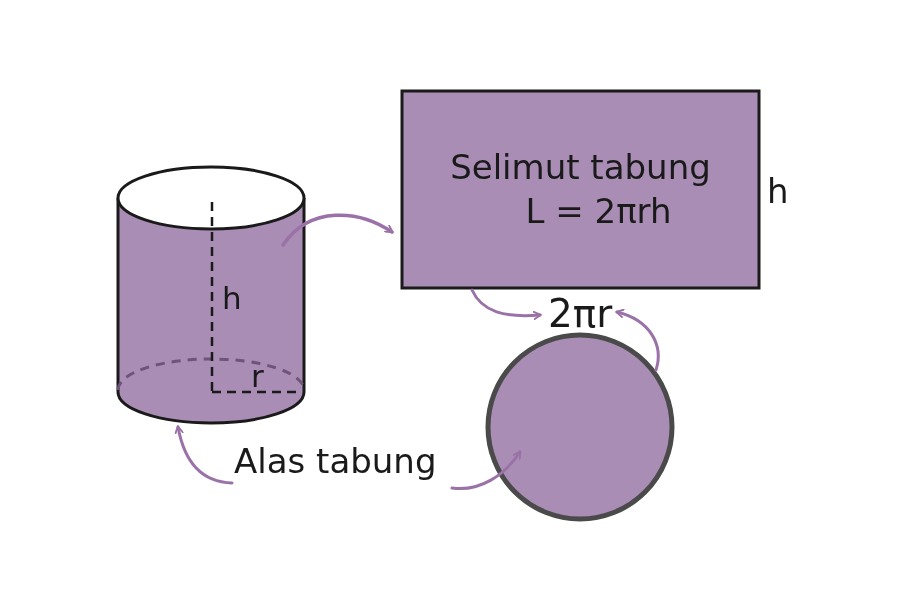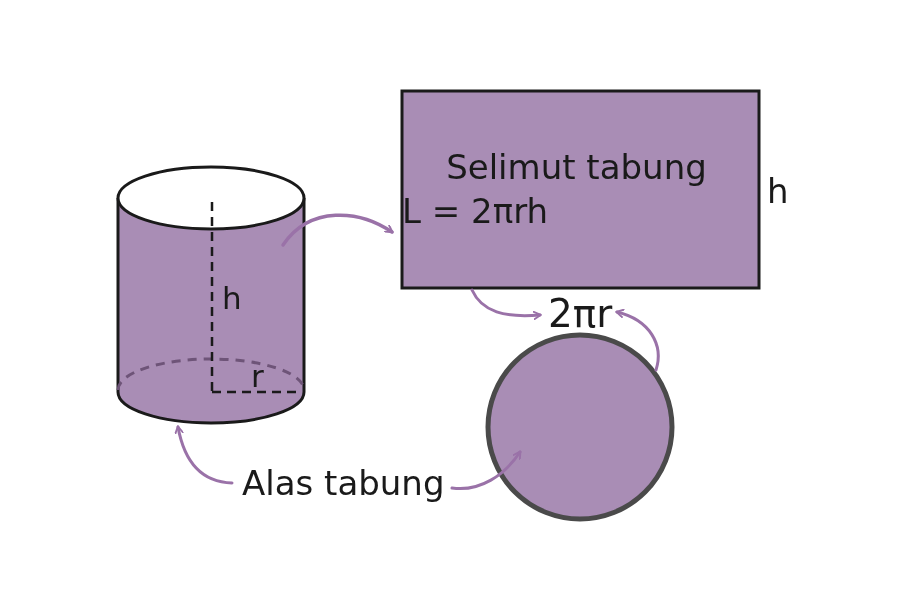--- a/index.html
+++ b/index.html
@@ -35,18 +35,18 @@
   <path d="M283,245 C310,205 360,210 392,232" fill="none" stroke="#9a72a8" stroke-width="3.5" stroke-linecap="round" marker-end="url(#ah)"></path>
   <path d="M472,290 C482,312 505,318 540,315" fill="none" stroke="#9a72a8" stroke-width="3" stroke-linecap="round" marker-end="url(#ah)"></path>
   <path d="M656,370 C664,345 650,320 617,312" fill="none" stroke="#9a72a8" stroke-width="3" stroke-linecap="round" marker-end="url(#ah)"></path>
   <path d="M232,483 C200,482 184,460 178,427" fill="none" stroke="#9a72a8" stroke-width="3" stroke-linecap="round" marker-end="url(#ah)"></path>
   <path d="M452,488 C480,492 505,475 520,452" fill="none" stroke="#9a72a8" stroke-width="3" stroke-linecap="round" marker-end="url(#ah)"></path>
 </svg>
 
 <div class="lbl" style="left:222px; top:283px; font-size:31px;">h</div>
 <div class="lbl" style="left:251px; top:361px; font-size:31px;">r</div>
 
-<div class="lbl" style="left:382px; top:150px; width:357px; text-align:center; font-size:34px;padding-left:16px;">Selimut tabung</div>
-<div class="lbl" style="left:402px; top:194px; width:393px; font-size:34px;">L = 2πrh</div>
+<div class="lbl" style="left:402px; top:150px; width:357px; text-align:center; font-size:34px;">Selimut tabung</div>
+<div class="lbl" style="left:402px; top:194px; width:393px; text-align:center; font-size:34px;">L = 2πrh</div>
 <div class="lbl" style="left:767px; top:174px; font-size:34px;">h</div>
 <div class="lbl" style="left:548px; top:294px; font-size:39px;">2πr</div>
 
-<div class="lbl" style="left:234px; top:466px; font-size:34px;margin-left:8px;">Alas tabung</div>
+<div class="lbl" style="left:234px; top:444px; font-size:34px;">Alas tabung</div>
 
 </body></html>

